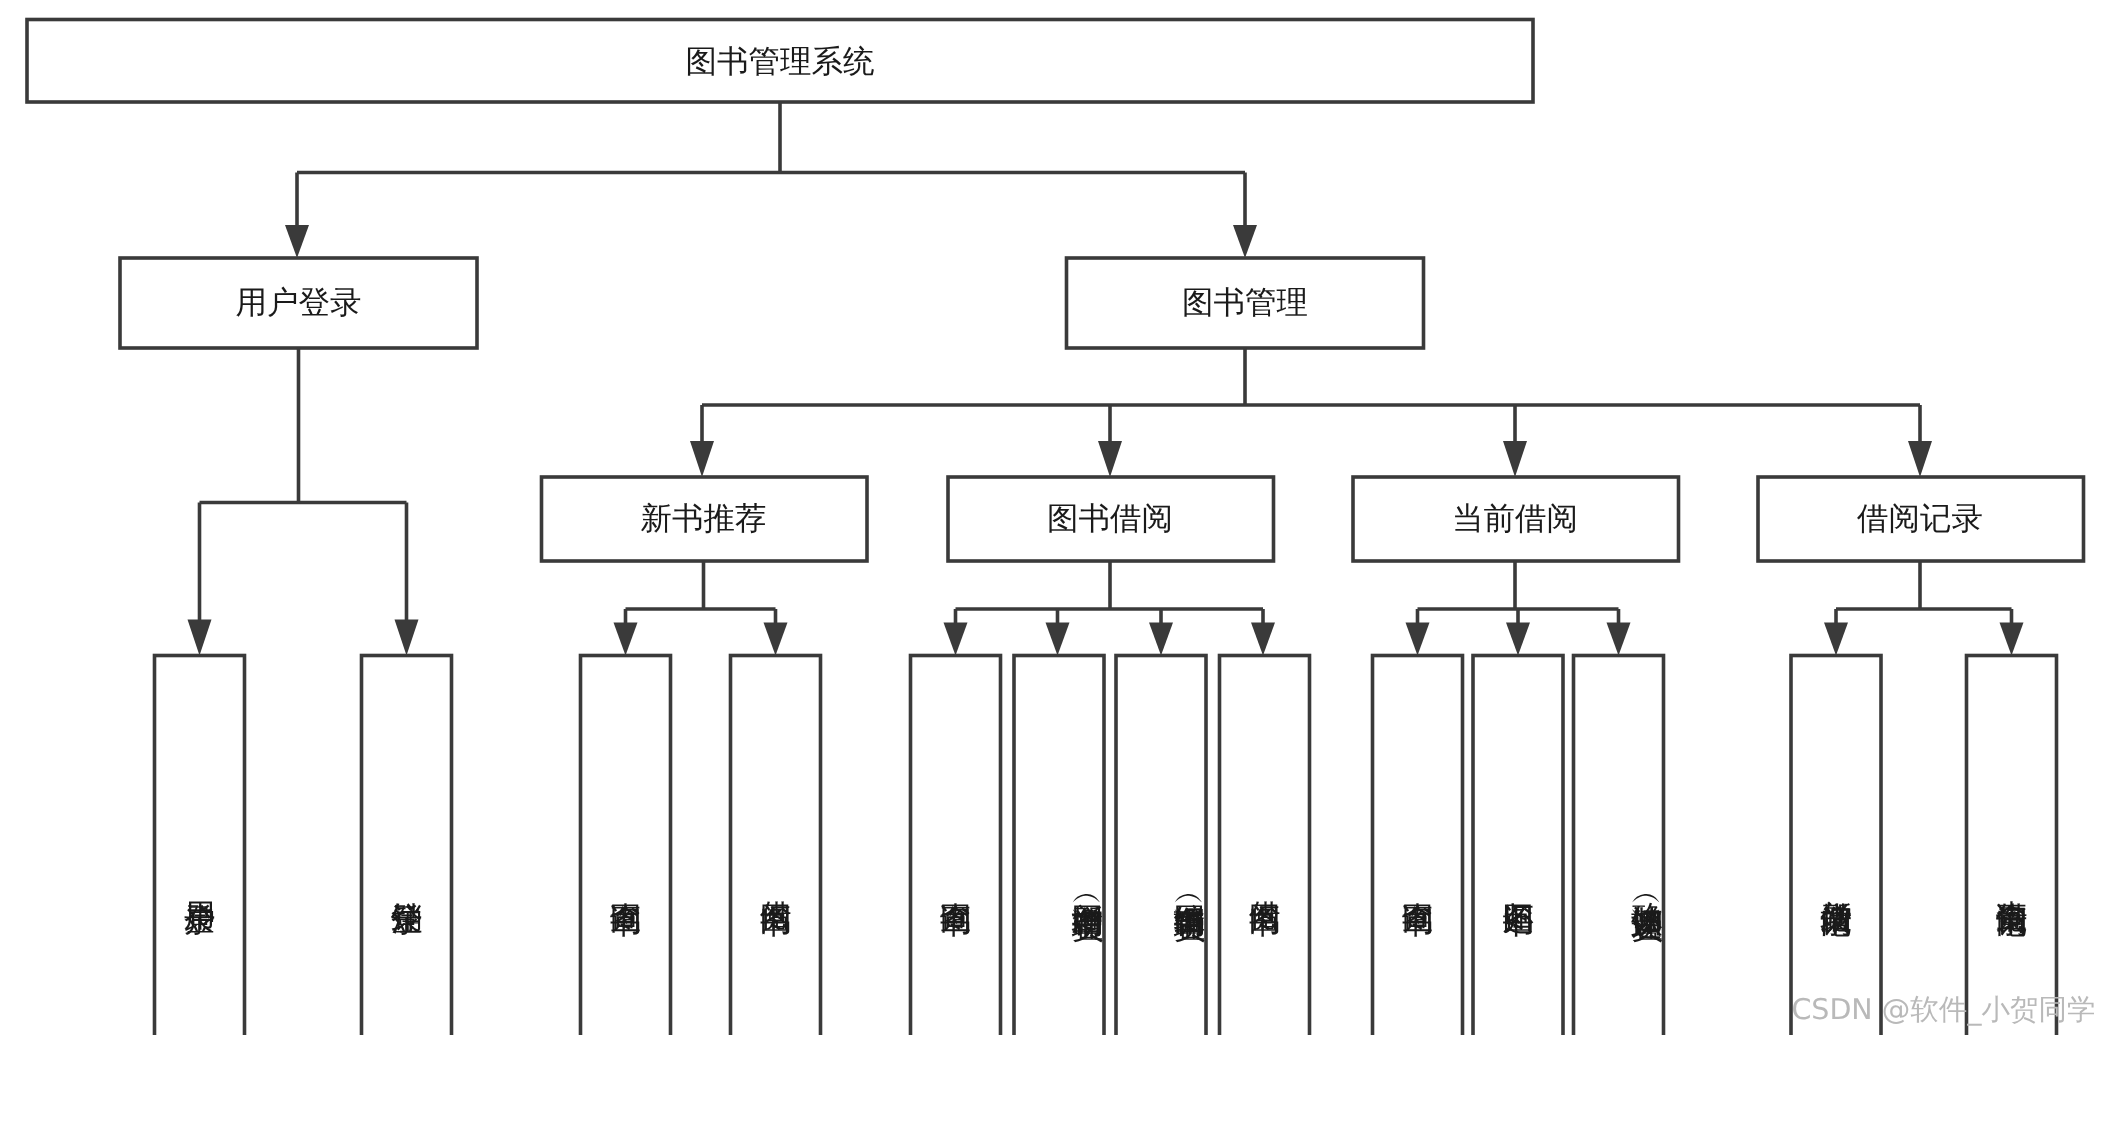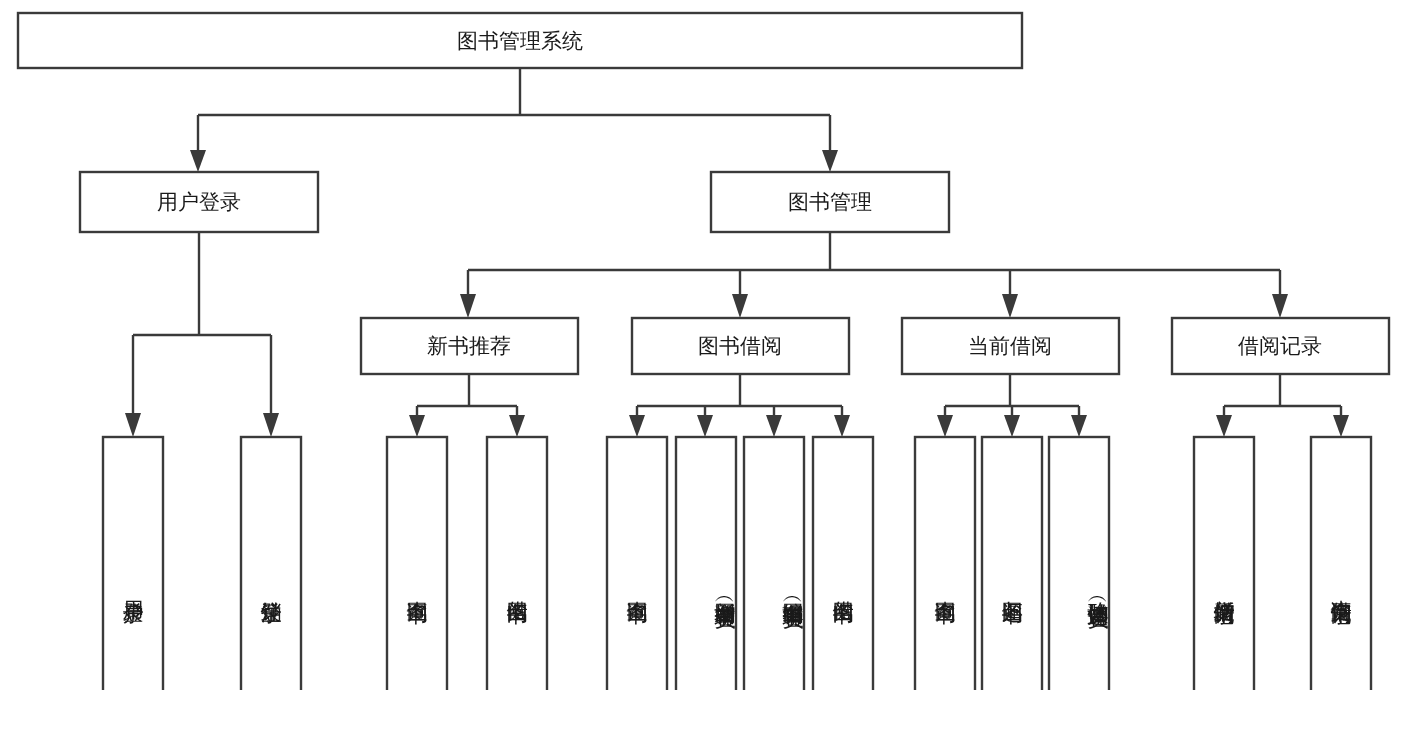--- a/index.html
+++ b/index.html
@@ -228,14 +228,15 @@
   <div class="leaf-label-wrap" style="left:744px; top:443px; width:60px; height:292px;">编辑图书（管理员）</div>
   <div class="leaf-label-wrap center-v" style="left:813px; top:437px; width:60px; height:298px;">借阅图书</div>
 
   <div class="leaf-label-wrap center-v" style="left:915px; top:437px; width:60px; height:298px;">查询图书</div>
   <div class="leaf-label-wrap center-v" style="left:982px; top:437px; width:60px; height:298px;">归还图书</div>
   <div class="leaf-label-wrap" style="left:1049px; top:443px; width:60px; height:292px;">确认归还（管理员）</div>
 
   <div class="leaf-label-wrap center-v" style="left:1194px; top:437px; width:60px; height:298px;">新增借阅记录</div>
   <div class="leaf-label-wrap center-v" style="left:1311px; top:437px; width:60px; height:298px;">查询借阅记录</div>
 
+  <div class="watermark">CSDN @软件_小贺同学</div>
 
 </div>
 
 </body></html>

